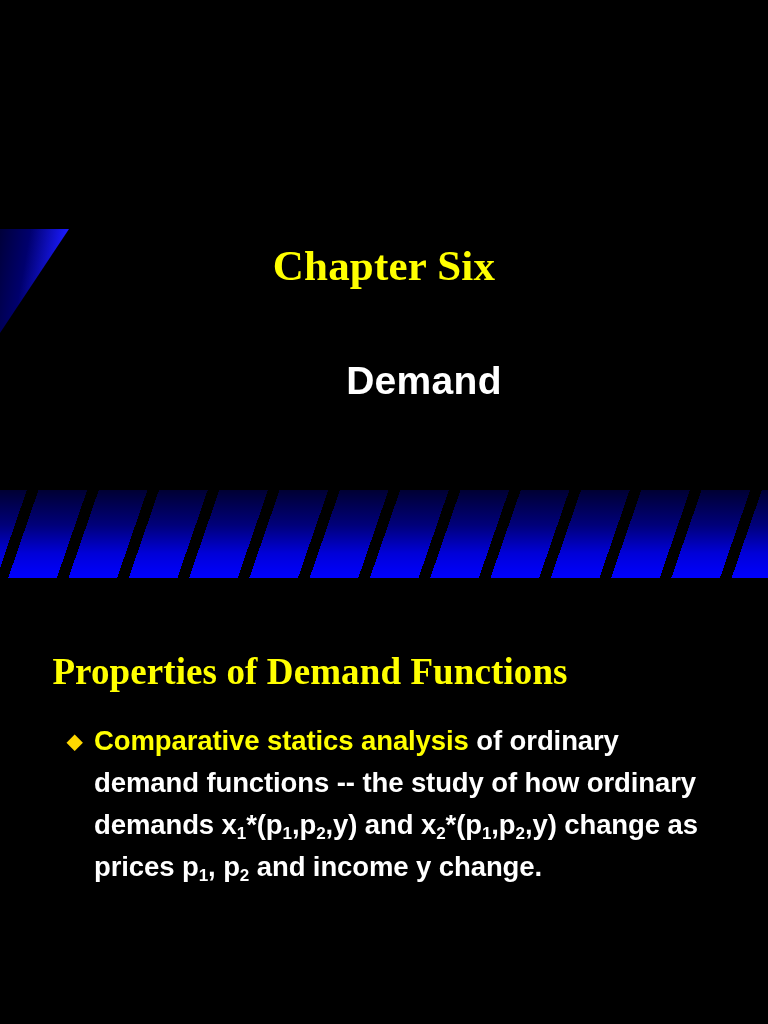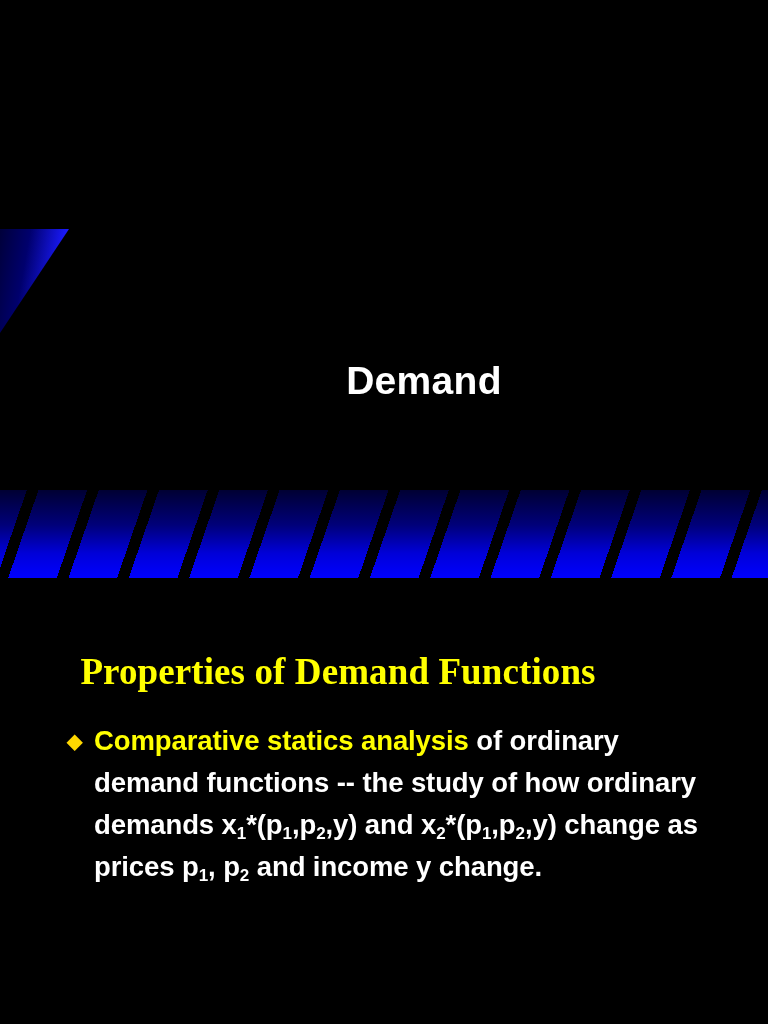--- a/index.html
+++ b/index.html
@@ -115,21 +115,20 @@
     position: absolute;
     left: 0;
     top: 44px;
     width: 620px;
     text-align: center;
     font-family: "Liberation Serif", "DejaVu Serif", serif;
     font-size: 37px;
     line-height: 1.05;
     color: #ffff00;
     letter-spacing: 0.1px;
-    padding-left: 28px;
   }
 
   .bullet-list {
     position: absolute;
     left: 66px;
     top: 142px;
     width: 650px;
   }
 
   .bullet-item {
@@ -166,20 +165,21 @@
 </style>
 </head>
 <body>
 
 <div class="page">
 
   <section class="slide-title">
 
     <div class="wedge"></div>
 
+    <h1 class="title-main">Chapter Six</h1>
 
     <h2 class="title-sub">Demand</h2>
 
   </section>
 
   <div class="stripe-band">
     <div class="stripe-grad"></div>
     <div class="stripe-mask"></div>
   </div>
 

